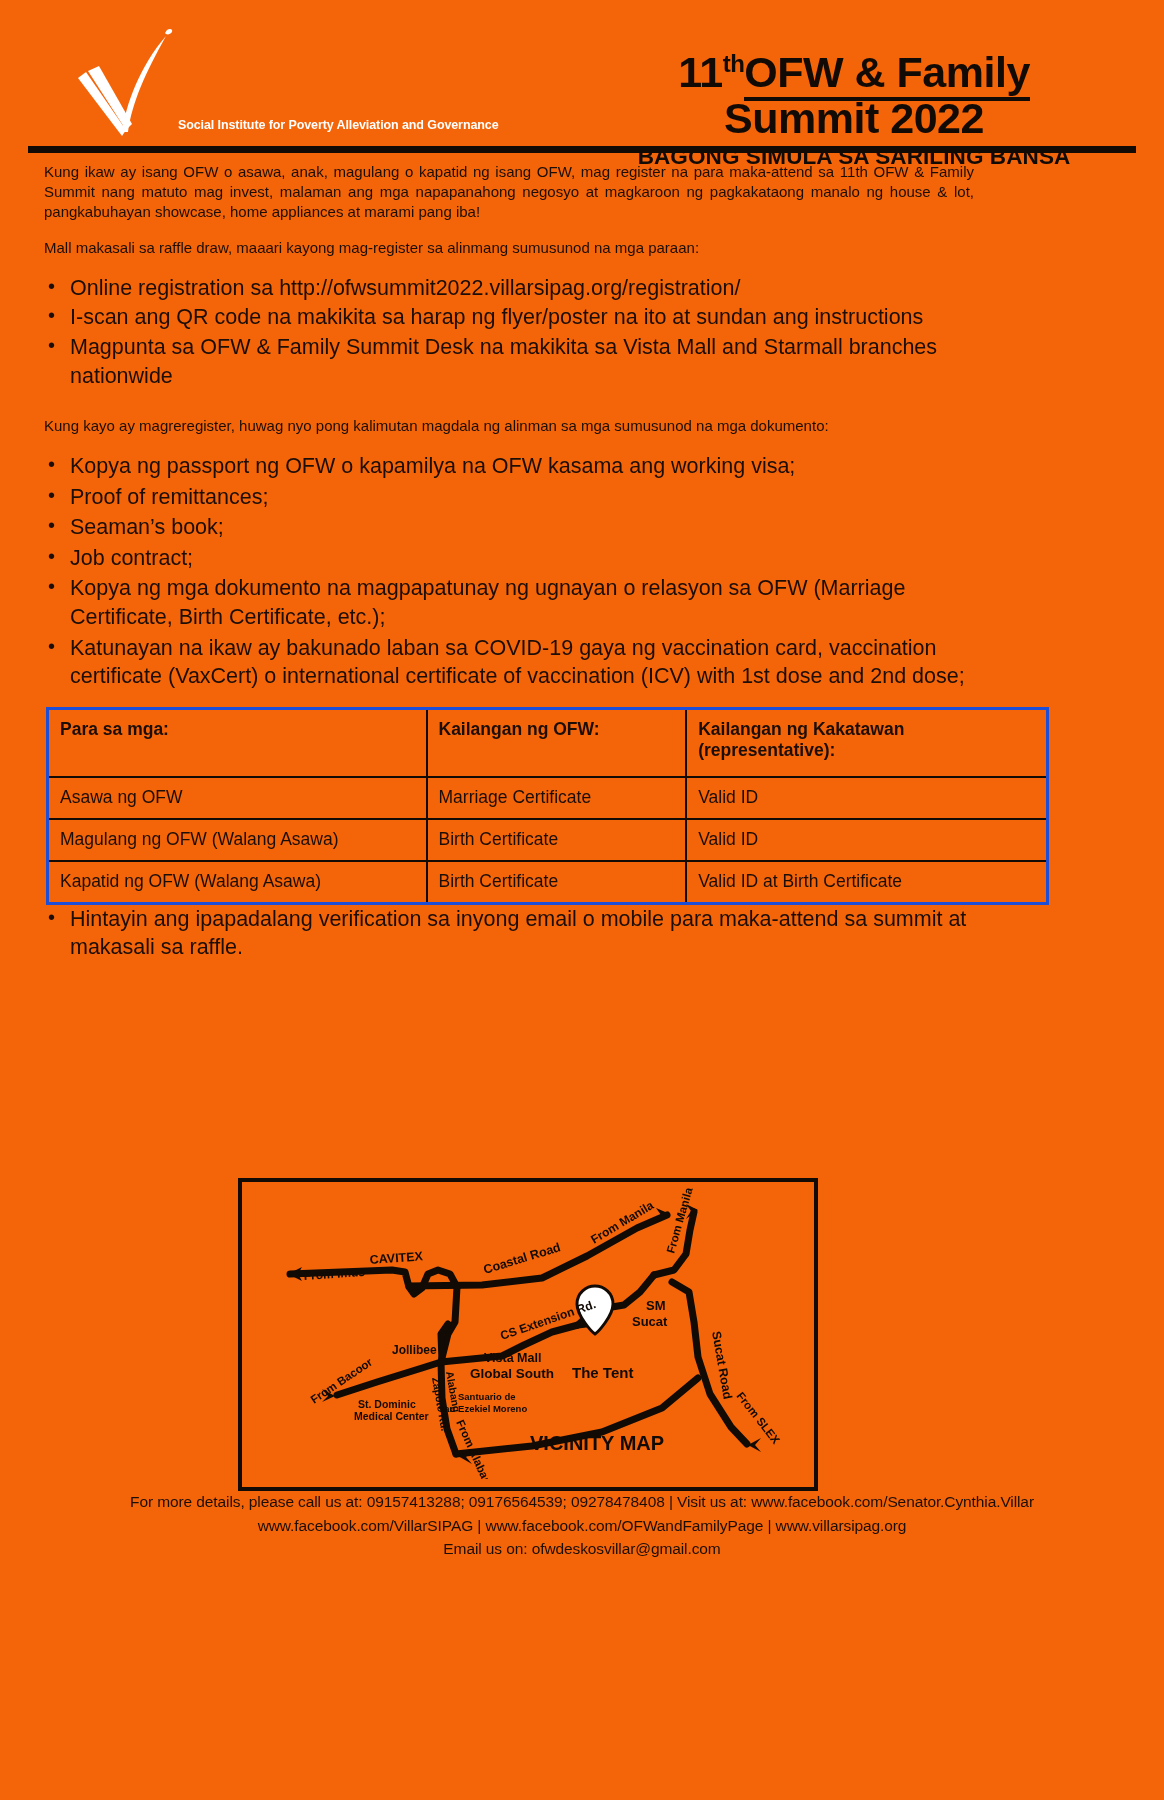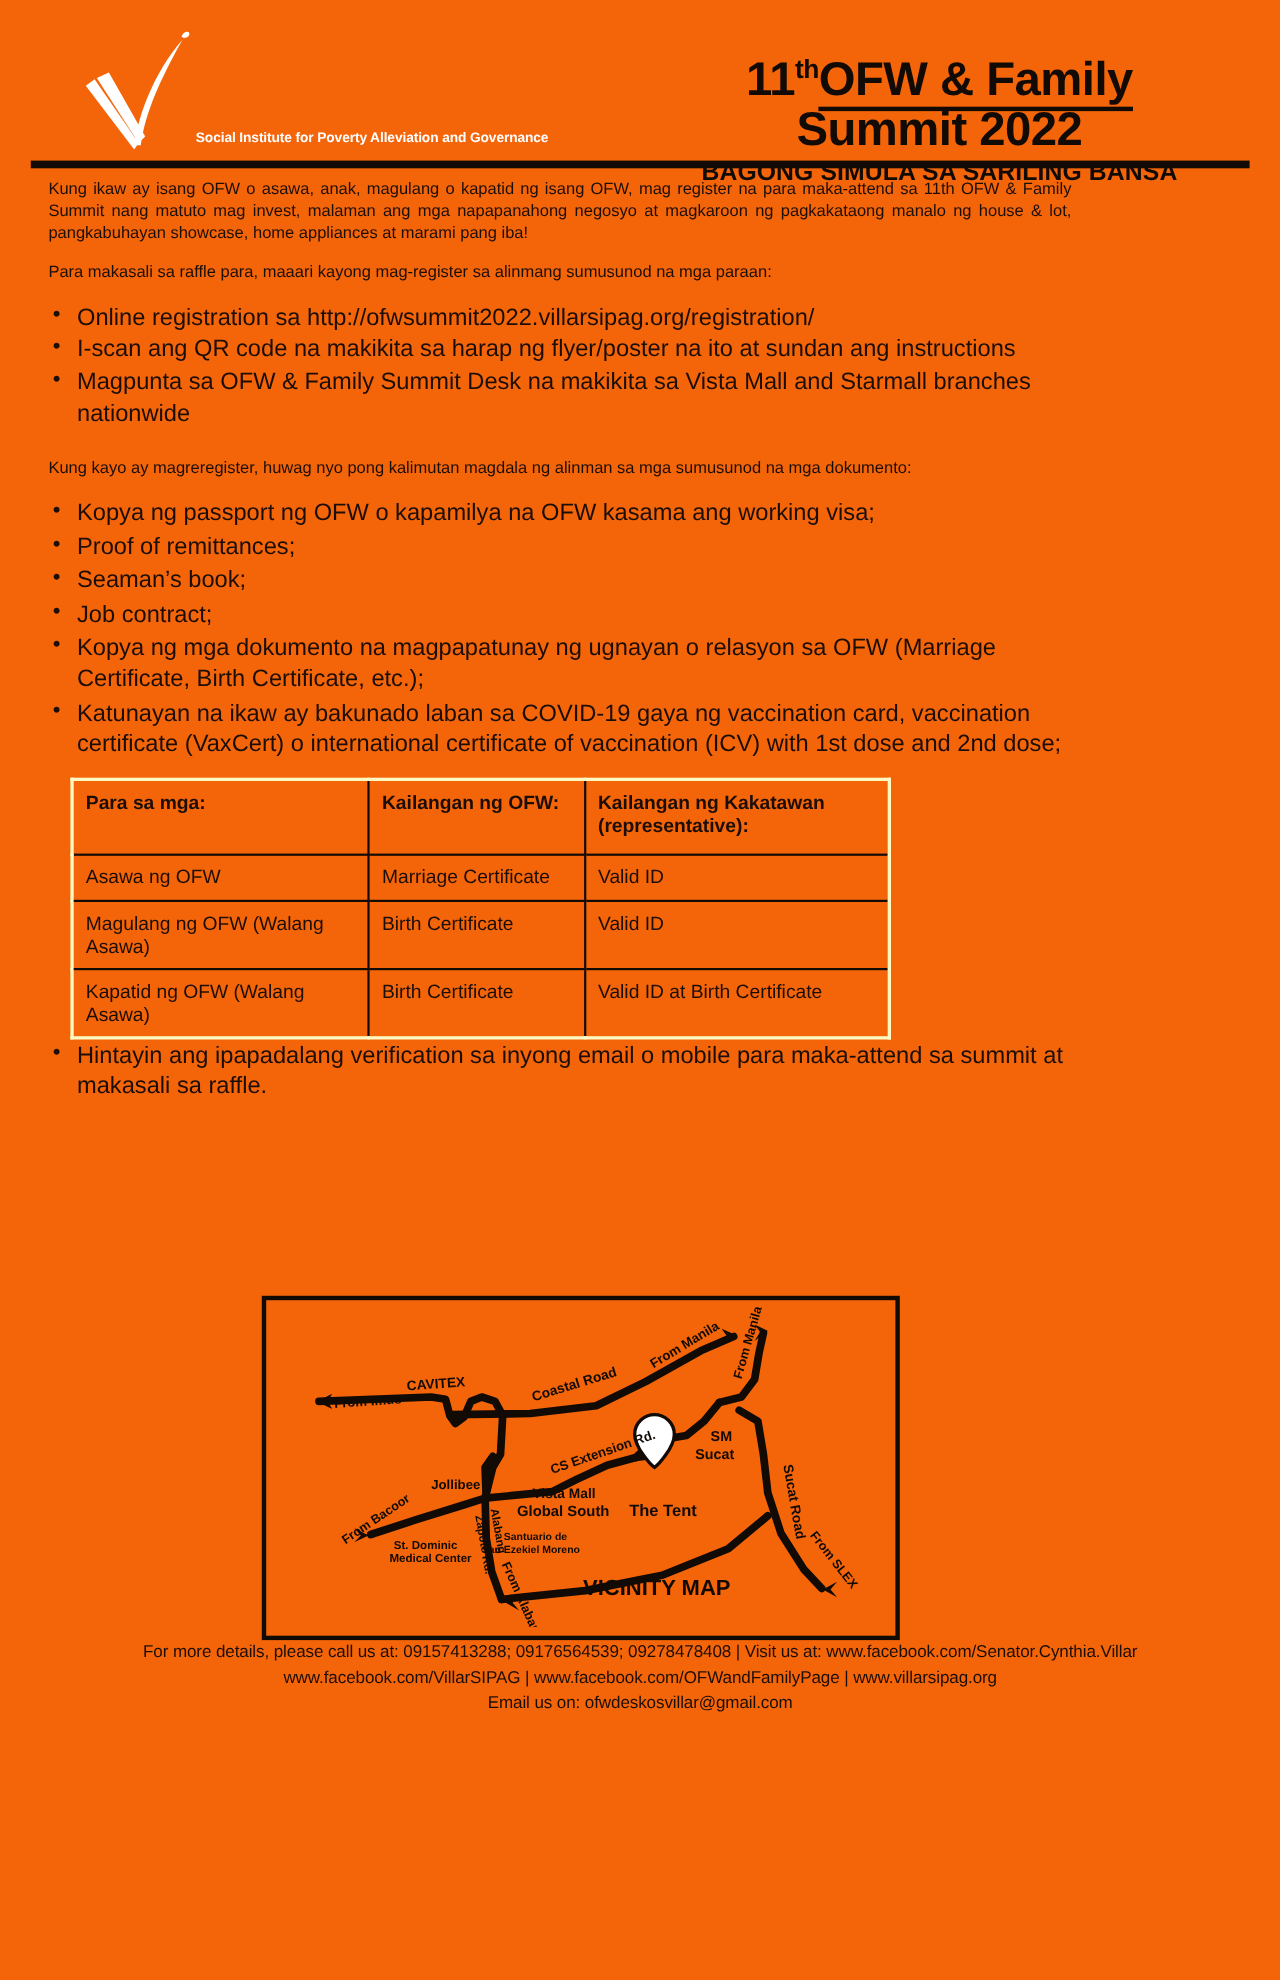--- a/index.html
+++ b/index.html
@@ -146,24 +146,24 @@
     left: 4px;
     top: -1px;
     font-size: 20px;
   }
   ul.blist.tight li { margin-bottom: 1px; }
 
   .spacer-sm { height: 10px; }
 
   
   .req-table {
-    width: 746px;
+    width: 1003px;
     border-collapse: collapse;
-    margin: 8px 0 0 20px;
-    border: 3px solid #fef9c3;
+    margin: 8px 0 0 2px;
+    border: 3px solid #1d4ed8;
   }
   .req-table th, .req-table td {
     border: 2px solid #120a04;
     padding: 9px 11px;
     text-align: left;
     vertical-align: top;
     font-size: 17.5px;
     color: #1c0e06;
   }
   .req-table th {
@@ -232,21 +232,21 @@
     <div class="title-line3">BAGONG SIMULA SA SARILING BANSA</div>
   </div>
 
   <div class="header-rule"></div>
 </div>
 
 <div class="content">
 
   <p class="para">Kung ikaw ay isang OFW o asawa, anak, magulang o kapatid ng isang OFW, mag register na para maka-attend sa 11th OFW &amp; Family Summit nang matuto mag invest, malaman ang mga napapanahong negosyo at magkaroon ng pagkakataong manalo ng house &amp; lot, pangkabuhayan showcase, home appliances at marami pang iba!</p>
 
-  <p class="para">Para makasali sa raffle para, maaari kayong mag-register sa alinmang sumusunod na mga paraan:</p>
+  <p class="para">Mall makasali sa raffle draw, maaari kayong mag-register sa alinmang sumusunod na mga paraan:</p>
 
   <ul class="blist tight">
     <li>Online registration sa http://ofwsummit2022.villarsipag.org/registration/</li>
     <li>I-scan ang QR code na makikita sa harap ng flyer/poster na ito at sundan ang instructions</li>
     <li>Magpunta sa OFW &amp; Family Summit Desk na makikita sa Vista Mall and Starmall branches nationwide</li>
   </ul>
 
   <div class="spacer-sm"></div>
 
   <p class="para">Kung kayo ay magreregister, huwag nyo pong kalimutan magdala ng alinman sa mga sumusunod na mga dokumento:</p>

